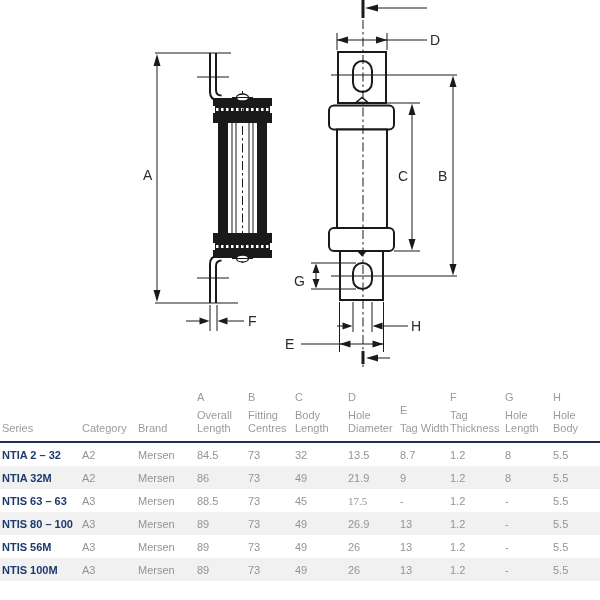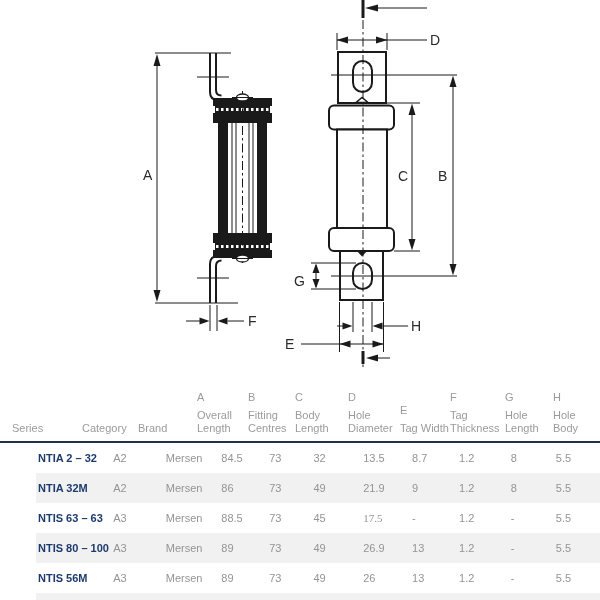--- a/index.html
+++ b/index.html
@@ -21,24 +21,24 @@
   .blk{fill:var(--line);stroke:none;}
   .dash{stroke:var(--line);stroke-width:1;fill:none;stroke-dasharray:9 3 2.5 3;}
   .whdash{stroke:#fff;stroke-width:3;fill:none;stroke-dasharray:2.5 2.5;}
   .dimtext{font:14px "Liberation Sans",sans-serif;fill:#2b2b2b;}
 
   
   .spec-table{width:600px;font-size:11px;color:var(--txt);}
   .thead{display:flex;height:56px;border-bottom:2px solid var(--rule);}
   .hcol{display:flex;flex-direction:column;justify-content:flex-end;
         padding-bottom:6px;box-sizing:border-box;color:var(--htxt);}
-  .hcol:first-child{padding-left:12px;}
+  .hcol:first-child{padding-left:2px;}
   .hletter{margin-bottom:6px;min-height:12px;line-height:12px;}
   .hlabel{line-height:13px;}
-  .trow{display:flex;align-items:center;height:30px;margin-left:36px;}
+  .trow{display:flex;align-items:center;height:23px;}
   .trow.alt{background:var(--alt);}
   .tcell{box-sizing:border-box;white-space:nowrap;overflow:hidden;}
   .tcell.series{font-weight:700;color:var(--navy);padding-left:2px;cursor:pointer;}
 </style>
 </head>
 <body>
 
 <div class="page">
 
   <div class="diagram-wrap">

